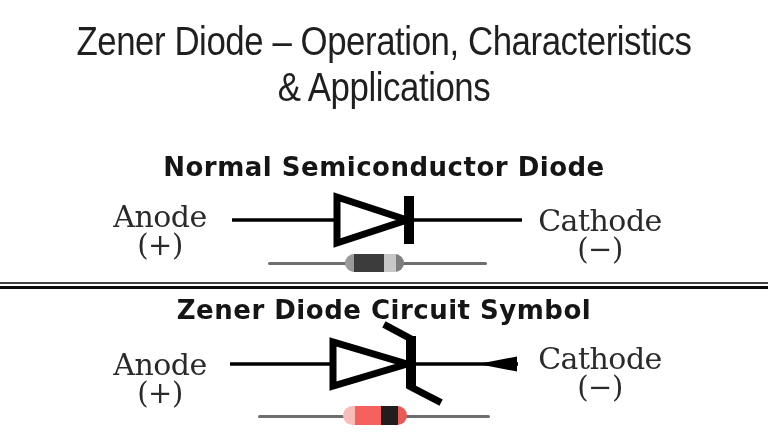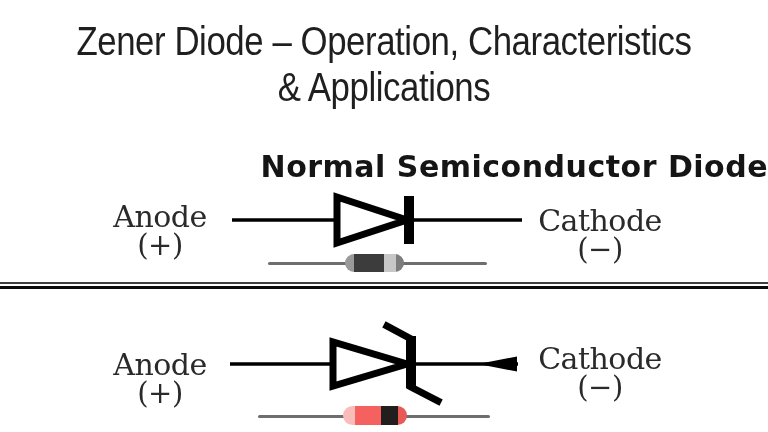--- a/index.html
+++ b/index.html
@@ -14,23 +14,23 @@
     position:absolute;top:18px;left:0;width:768px;margin:0;
     text-align:center;font-weight:400;color:var(--text-primary,#1f1f1f);
     font-size:40px;line-height:46px;letter-spacing:-0.5px;
     transform:scaleX(0.87);transform-origin:50% 0;
     font-family:"Liberation Sans",sans-serif;
   }
   .title .line{display:block;}
 
   
   .sec-heading{
-    position:absolute;left:0;width:768px;margin:0;text-align:right;
+    position:absolute;left:0;width:768px;margin:0;text-align:center;
     font-family:"DejaVu Sans",sans-serif;font-weight:700;
-    font-size:30px;line-height:28px;letter-spacing:0.5px;color:#151515;
+    font-size:26px;line-height:28px;letter-spacing:0.5px;color:#151515;
   }
   .sec-heading.normal{top:153px;}
   .sec-heading.zener{top:296px;}
 
   
   .terminal{
     position:absolute;text-align:center;
     font-family:"DejaVu Serif","Liberation Serif",serif;
     font-size:30px;line-height:29px;letter-spacing:-0.5px;
     color:var(--label-text,#2a2a2a);
@@ -94,20 +94,21 @@
     <span>Cathode</span>
     <span class="pol">(−)</span>
   </div>
 
   <div class="wire abs photo1-wire"></div>
   <div class="photo1-body"></div>
 
   <div class="abs divider-thin"></div>
   <div class="abs divider-thick"></div>
 
+  <h2 class="sec-heading zener">Zener Diode Circuit Symbol</h2>
 
   <div class="terminal anode-2">
     <span>Anode</span>
     <span class="pol">(+)</span>
   </div>
 
   <svg class="abs sym sym-2" width="305" height="88" viewBox="0 0 305 88" aria-hidden="true">
     <line x1="5" y1="44" x2="109" y2="44" stroke="#000" stroke-width="3.4"></line>
     <polygon points="108,22 108,66 182,44" fill="#fff" stroke="#000" stroke-width="7"></polygon>
     <rect x="181" y="16" width="10" height="52" fill="#000"></rect>

